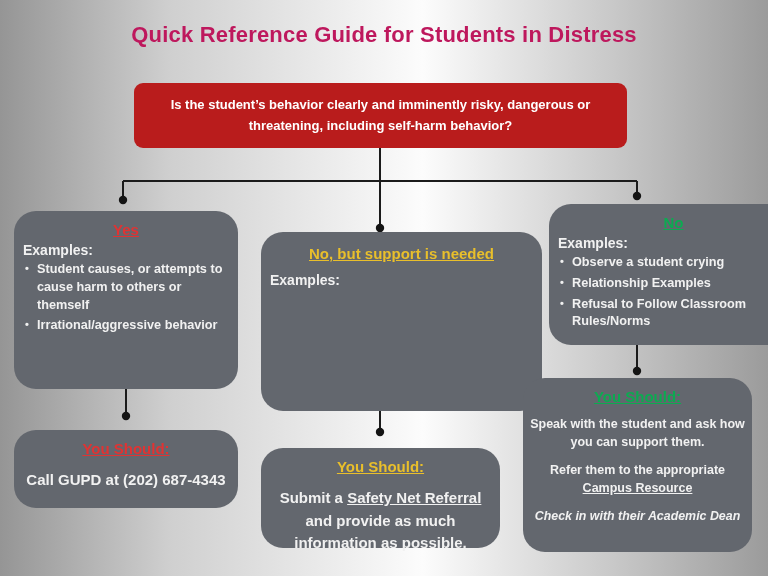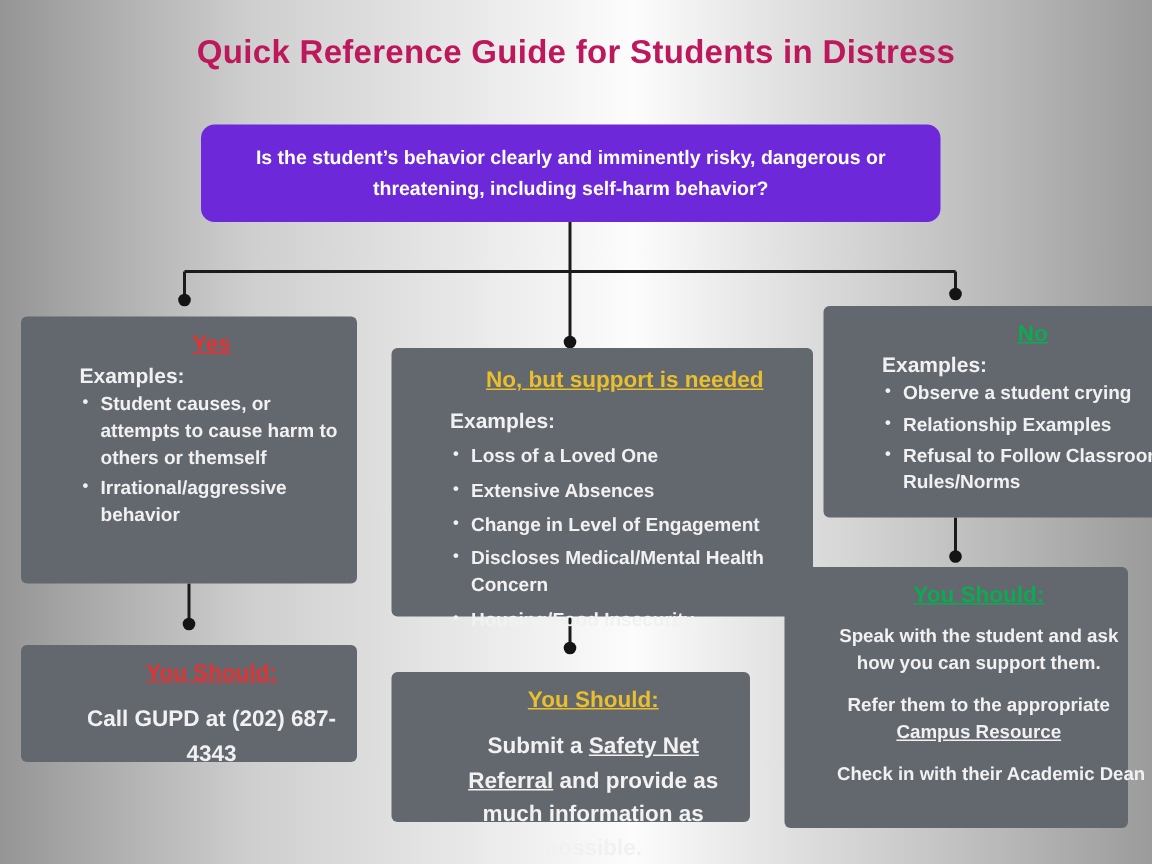--- a/index.html
+++ b/index.html
@@ -10,31 +10,31 @@
   }
   .canvas{position:relative;width:768px;height:576px;}
 
   .title{
     position:absolute;top:22px;left:0;width:100%;text-align:center;
     font-size:22px;font-weight:bold;color:#be185d;letter-spacing:.2px;
   }
 
   .question{
     position:absolute;left:134px;top:83px;width:493px;height:65px;
-    background:#6d28d9;border-radius:9px;box-sizing:border-box;
+    background:#b91c1c;border-radius:9px;box-sizing:border-box;
     color:#ffffff;font-weight:bold;font-size:13px;line-height:1.6;
     display:flex;align-items:center;justify-content:center;text-align:center;
     padding:0 16px;
   }
 
   svg.connectors{position:absolute;left:0;top:0;pointer-events:none;}
 
   .panel{
-    position:absolute;background:#63676e;border-radius:4px;box-sizing:border-box;
-    color:#f1f1f1;font-weight:bold;font-size:12.7px;padding-left:30px;
+    position:absolute;background:#63676e;border-radius:22px;box-sizing:border-box;
+    color:#f1f1f1;font-weight:bold;font-size:12.7px;
   }
   .panel .hdr{
     text-align:center;font-size:15px;text-decoration:underline;
     margin:10px 8px 4px;
   }
   .hdr.red{color:#e03333}
   .hdr.gold{color:#e9bf2b}
   .hdr.green{color:#0cab51}
 
   .exlabel{margin:2px 6px 3px 9px;font-size:14px;}
@@ -51,21 +51,21 @@
   #b2 ul.ex li{margin-bottom:5px;}
 
   
   #a1{left:14px;top:430px;width:224px;height:78px;}
   #a2{left:261px;top:448px;width:239px;height:100px;}
   #a3{left:523px;top:378px;width:229px;height:174px;}
   .action-body{
     text-align:center;margin:12px 12px 0;line-height:1.5;font-size:15px;
   }
   #a3 .action-body{margin:10px 5px 0;font-size:12.5px;line-height:1.45;}
-  #a3 .action-body.nowrap{white-space:nowrap;font-size:12.4px;}
+  #a3 .action-body.nowrap{white-space:nowrap;font-size:12.4px;font-style:italic;}
   .ulink{text-decoration:underline;cursor:pointer;}
 </style>
 </head>
 <body>
 
 <div class="canvas">
 
   <div class="title">Quick Reference Guide for Students in Distress</div>
 
   <div class="question">Is the student’s behavior clearly and imminently risky, dangerous or threatening, including self-harm behavior?</div>
@@ -96,27 +96,20 @@
     <div class="exlabel">Examples:</div>
     <ul class="ex">
       <li>Student causes, or attempts to cause harm to others or themself</li>
       <li>Irrational/aggressive behavior</li>
     </ul>
   </div>
 
   <div class="panel" id="b2">
     <div class="hdr gold">No, but support is needed</div>
     <div class="exlabel">Examples:</div>
-    <ul class="ex">
-      <li>Loss of a Loved One</li>
-      <li>Extensive Absences</li>
-      <li>Change in Level of Engagement</li>
-      <li>Discloses Medical/Mental Health Concern</li>
-      <li>Housing/Food Insecurity</li>
-    </ul>
   </div>
 
   <div class="panel" id="b3">
     <div class="hdr green">No</div>
     <div class="exlabel">Examples:</div>
     <ul class="ex">
       <li>Observe a student crying</li>
       <li>Relationship Examples</li>
       <li>Refusal to Follow Classroom Rules/Norms</li>
     </ul>

